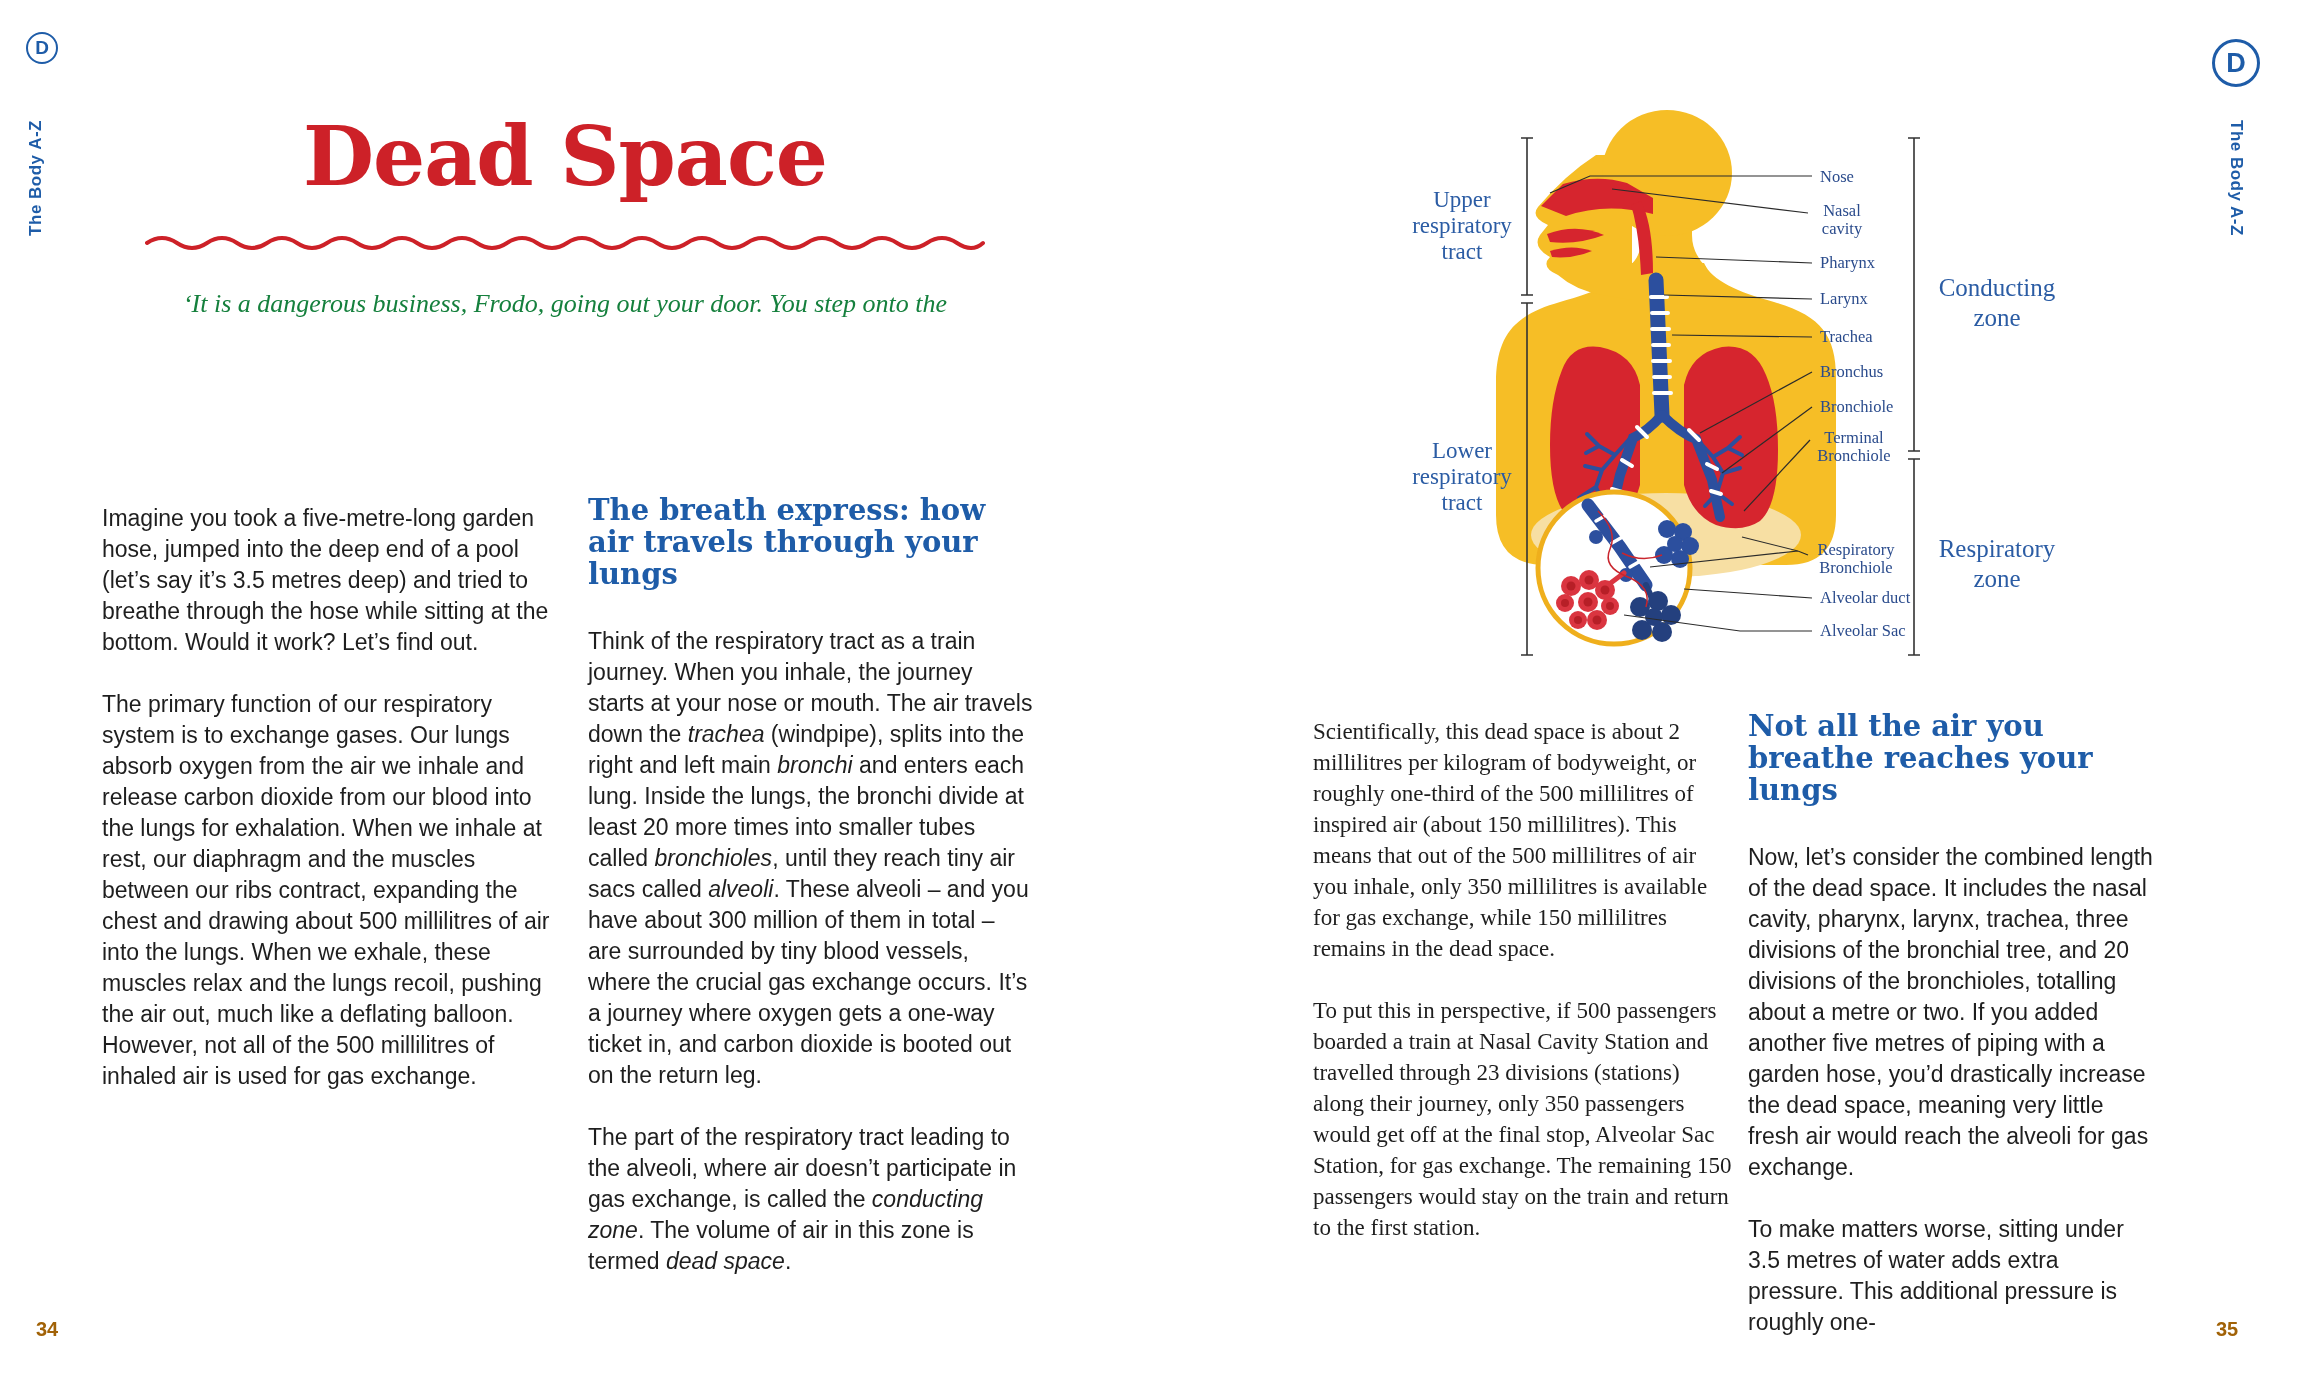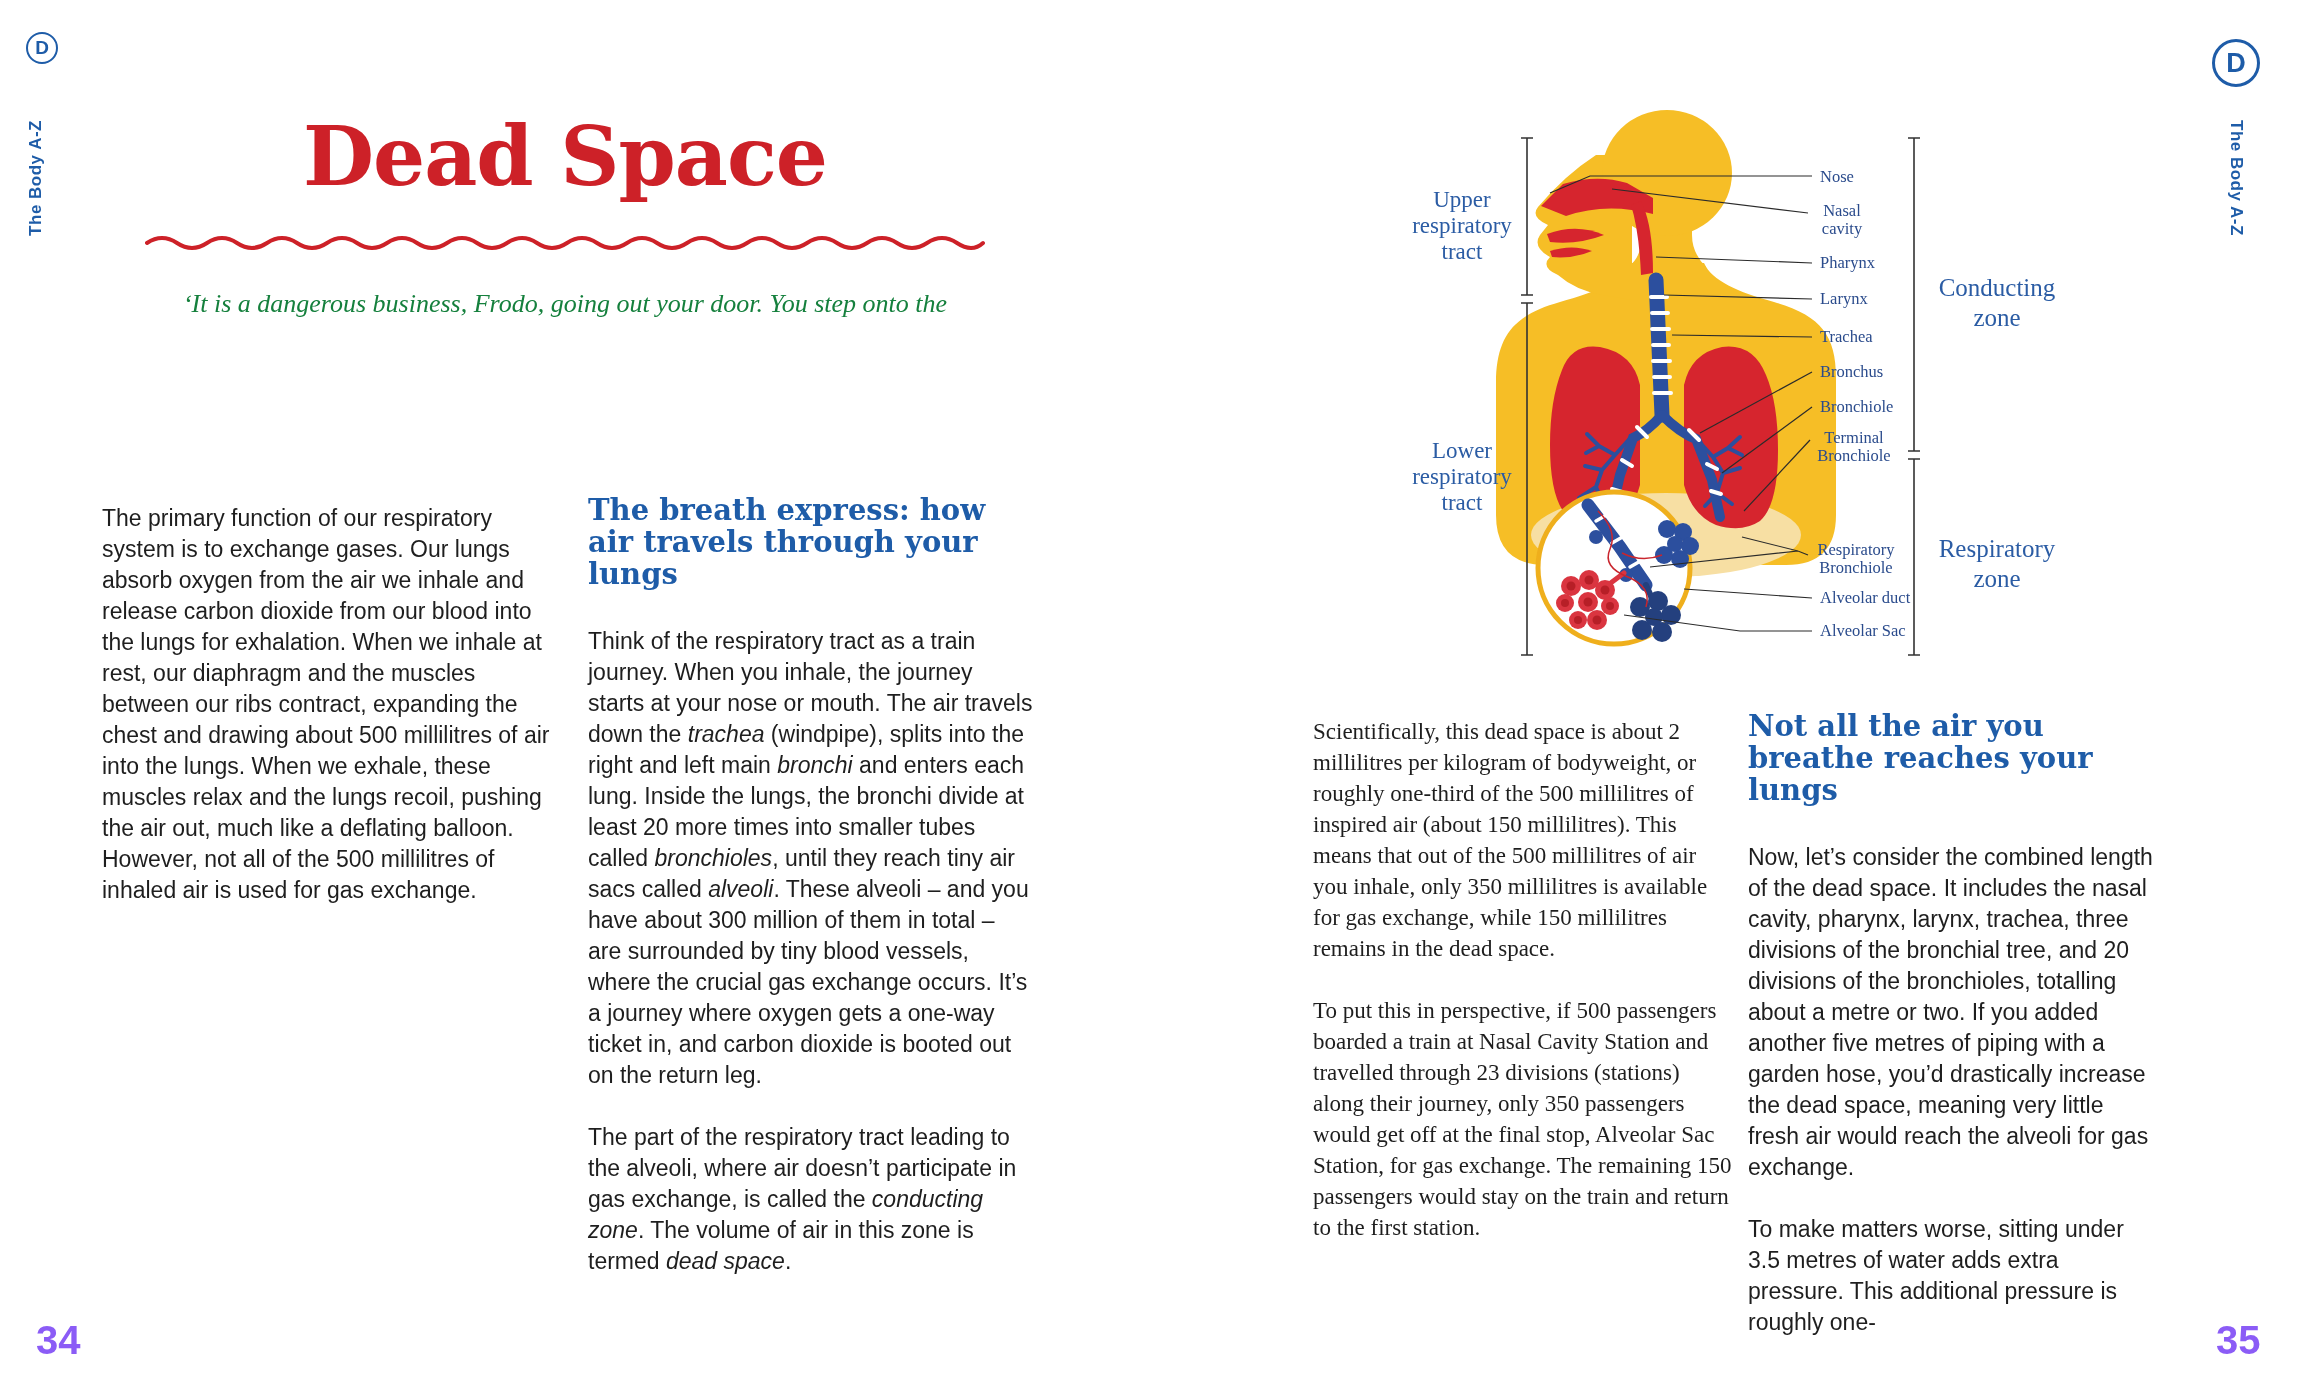--- a/index.html
+++ b/index.html
@@ -10,21 +10,21 @@
   
   .badge{border-radius:50%;border:2.5px solid #1E5CA8;color:#1E5CA8;
          display:flex;align-items:center;justify-content:center;
          font-weight:bold;font-family:"Liberation Sans",sans-serif;box-sizing:border-box;}
   .badge-left{left:26px;top:32px;width:32px;height:32px;font-size:19px;}
   .badge-right{left:2212px;top:39px;width:48px;height:48px;font-size:27px;border-width:3px;}
   .vlabel{color:#1E5CA8;font-weight:bold;font-size:17px;letter-spacing:.5px;
           writing-mode:vertical-rl;white-space:nowrap;}
   .vlabel-left{left:26px;top:120px;transform:rotate(180deg);}
   .vlabel-right{left:2226px;top:120px;}
-  .pagenum{color:#8b5cf6;font-weight:bold;font-size:40px;}
+  .pagenum{color:#a16207;font-weight:bold;font-size:20px;}
 
   
   .title{left:140px;top:108px;width:850px;text-align:center;color:#CD2128;
          font-family:"DejaVu Serif","Liberation Serif",serif;font-weight:bold;
          font-size:82px;letter-spacing:-1px;}
   .quote{left:115px;top:287px;width:900px;text-align:center;color:#15803d;
          font-family:"Liberation Serif",serif;font-size:26px;line-height:33px;}
   .quote i{font-style:italic;}
   .quote span{font-style:normal;}
 
@@ -63,20 +63,21 @@
     <svg width="840" height="26" viewBox="0 0 840 26">
       <path d="M2,13 Q17,3 32,13 T62,13 T92,13 T122,13 T152,13 T182,13 T212,13 T242,13 T272,13 T302,13 T332,13 T362,13 T392,13 T422,13 T452,13 T482,13 T512,13 T542,13 T572,13 T602,13 T632,13 T662,13 T692,13 T722,13 T752,13 T782,13 T812,13 T838,13" fill="none" stroke="#CD2128" stroke-width="4" stroke-linecap="round"></path>
     </svg>
   </div>
 
   <div class="abs quote">
     <div><i>‘It is a dangerous business, Frodo, going out your door. You step onto the</i></div>
   </div>
 
   <div class="abs col lcol1">
+    <p><span>Imagine you took a five-metre-long garden hose, jumped into the deep end of a pool (let’s say it’s 3.5 metres deep) and tried to breathe through the hose while sitting at the bottom. Would it work? Let’s find out.</span></p>
     <p><span>The primary function of our respiratory system is to exchange gases. Our lungs absorb oxygen from the air we inhale and release carbon dioxide from our blood into the lungs for exhalation. When we inhale at rest, our diaphragm and the muscles between our ribs contract, expanding the chest and drawing about 500 millilitres of air into the lungs. When we exhale, these muscles relax and the lungs recoil, pushing the air out, much like a deflating balloon. However, not all of the 500 millilitres of inhaled air is used for gas exchange.</span></p>
   </div>
 
   <div class="abs col lcol2">
     <h2 class="colhead">The breath express: how air travels through your lungs</h2>
     <p><span>Think of the respiratory tract as a train journey. When you inhale, the journey starts at your nose or mouth. The air travels down the </span><i>trachea</i><span> (windpipe), splits into the right and left main </span><i>bronchi</i><span> and enters each lung. Inside the lungs, the bronchi divide at least 20 more times into smaller tubes called </span><i>bronchioles</i><span>, until they reach tiny air sacs called </span><i>alveoli</i><span>. These alveoli – and you have about 300 million of them in total – are surrounded by tiny blood vessels, where the crucial gas exchange occurs. It’s a journey where oxygen gets a one-way ticket in, and carbon dioxide is booted out on the return leg.</span></p>
     <p><span>The part of the respiratory tract leading to the alveoli, where air doesn’t participate in gas exchange, is called the </span><i>conducting zone</i><span>. The volume of air in this zone is termed </span><i>dead space</i><span>.</span></p>
   </div>
 
   <div class="abs pagenum" style="left:36px;top:1318px;">34</div>

